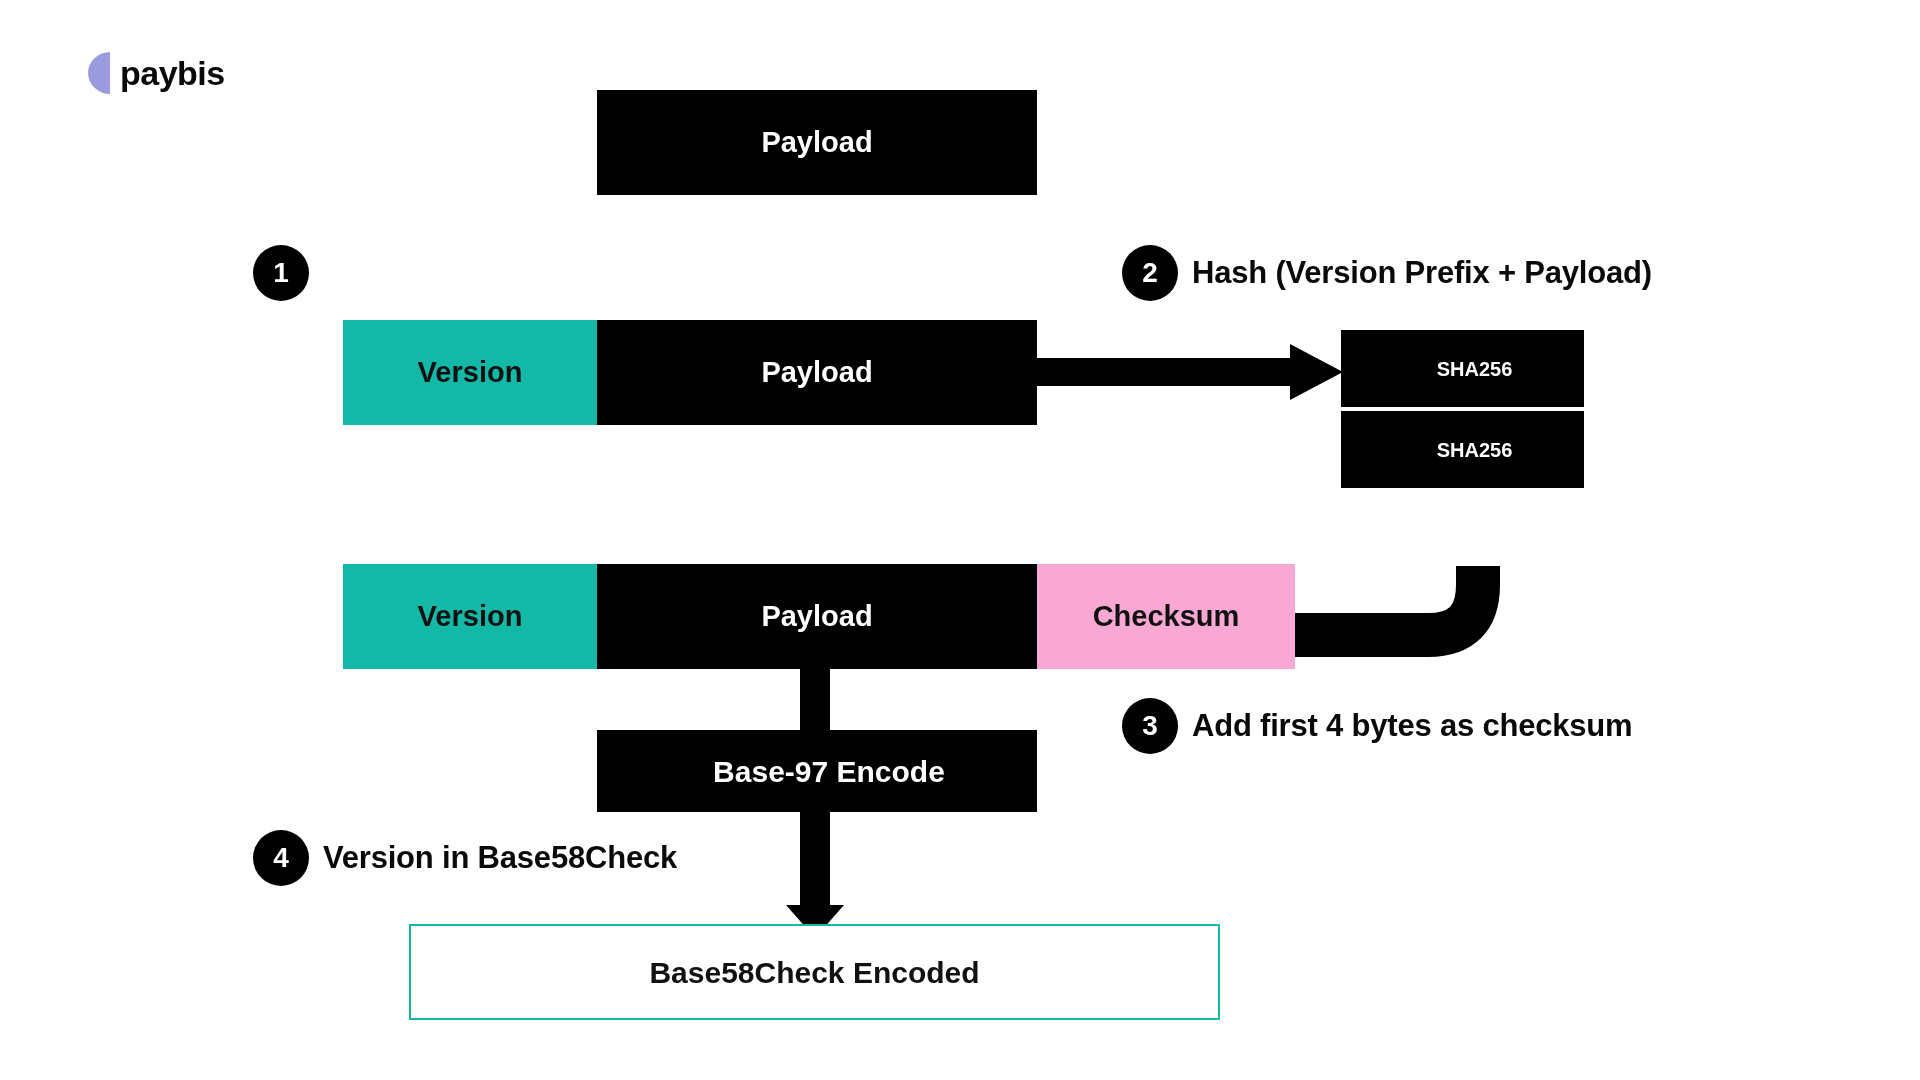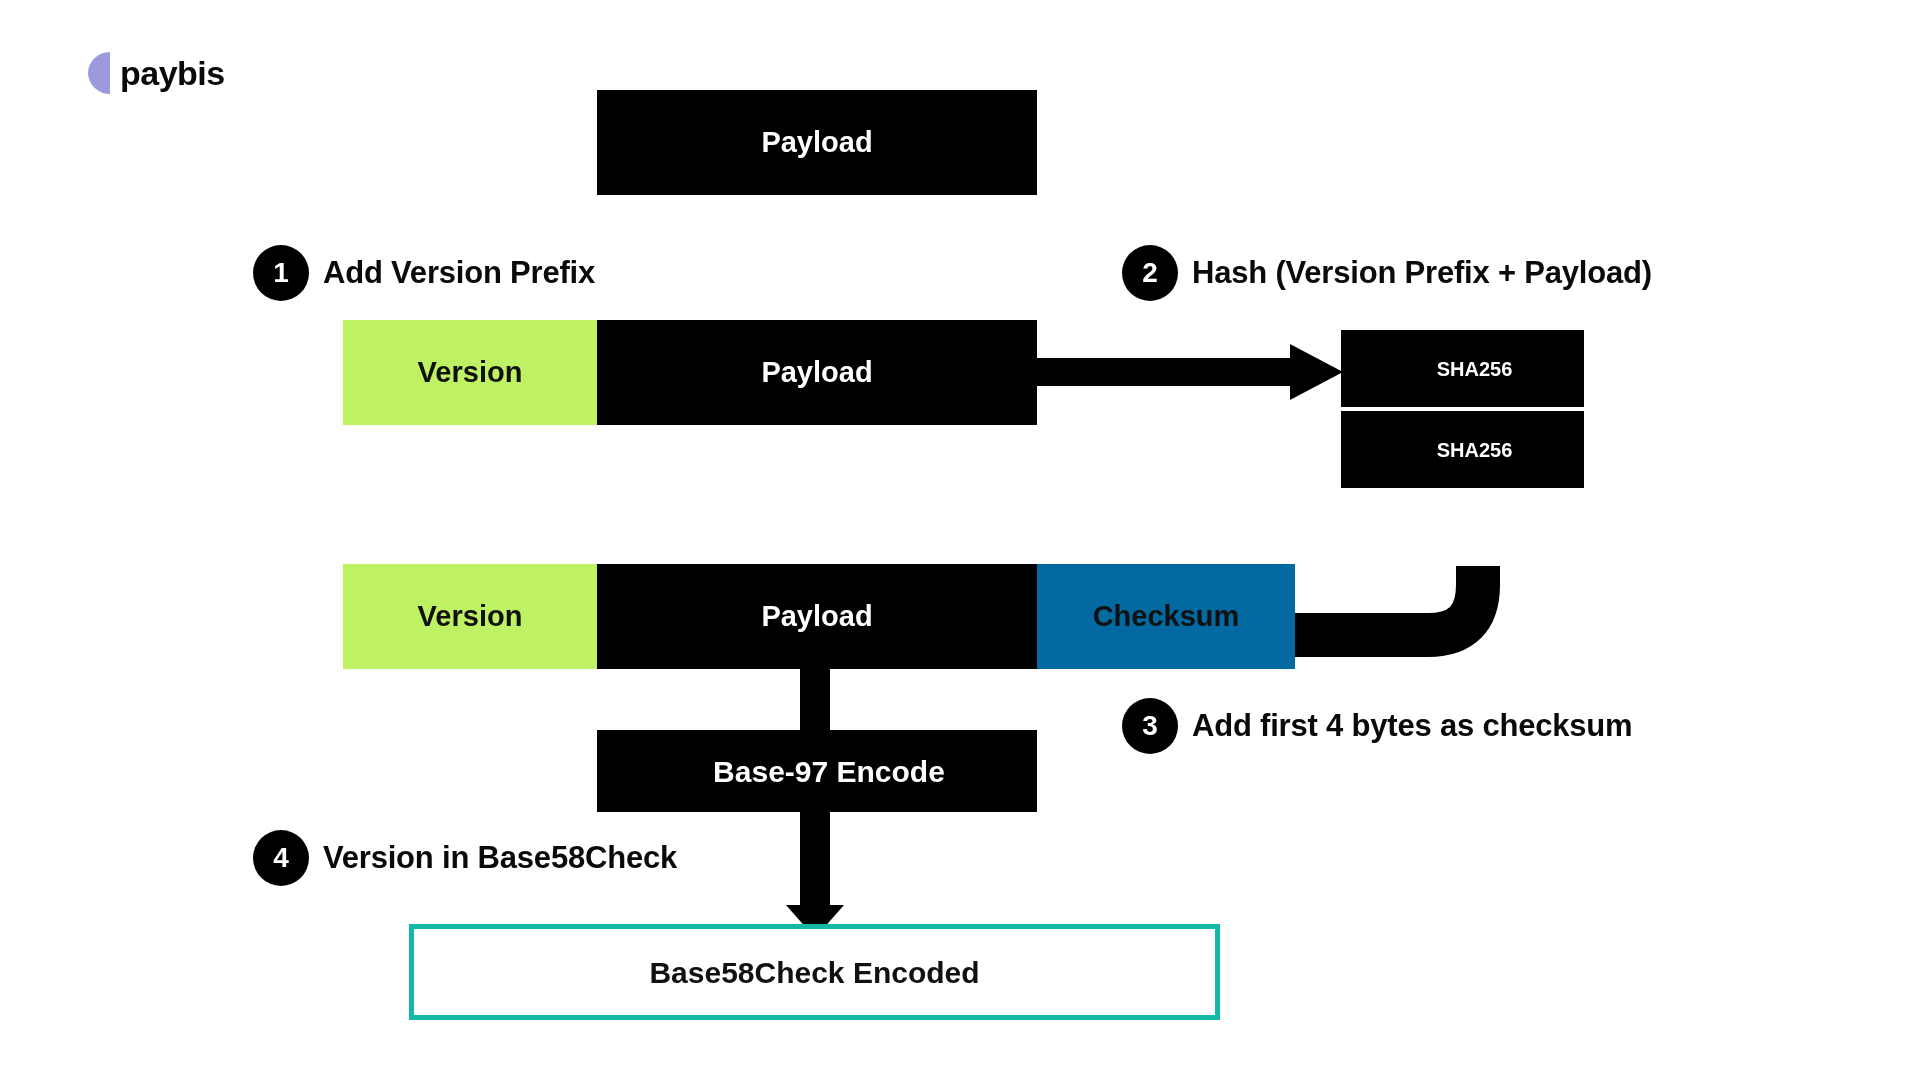--- a/index.html
+++ b/index.html
@@ -59,43 +59,43 @@
     font-weight: 700;
     line-height: 1.1;
     text-align: center;
   }
   .box-payload {
     background: #000000;
     color: #ffffff;
     font-size: 29px;
   }
   .box-version {
-    background: #bef264;
+    background: #14b8a6;
     color: #111111;
     font-size: 29px;
   }
   .box-checksum {
-    background: #0369a1;
+    background: #f9a8d4;
     color: #111111;
     font-size: 29px;
   }
   .box-black {
     background: #000000;
     color: #ffffff;
     padding-left: 24px;
   }
   .box-sha {
     font-size: 20px;
   }
   .box-encode {
     font-size: 30px;
   }
   .box-outline {
     background: #ffffff;
-    border: 5px solid #14b8a6;
+    border: 2px solid #14b8a6;
     color: #111111;
     font-size: 30px;
   }
 
   
   .step {
     position: absolute;
     display: flex;
     align-items: center;
     gap: 14px;
@@ -158,21 +158,20 @@
     <g>
       <rect x="800" y="810" width="30" height="110" fill="#000000"></rect>
       <polygon points="786,905 844,905 815,938" fill="#000000"></polygon>
     </g>
   </svg>
 
   <div class="box box-payload" style="left:597px; top:90px; width:440px; height:105px;">Payload</div>
 
   <div class="step" style="left:253px; top:245px;">
     <div class="step-badge">1</div>
-    <div class="step-text">Add Version Prefix</div>
   </div>
 
   <div class="step" style="left:1122px; top:245px;">
     <div class="step-badge">2</div>
     <div class="step-text">Hash (Version Prefix + Payload)</div>
   </div>
 
   <div class="box box-version" style="left:343px; top:320px; width:254px; height:105px;">Version</div>
 
   <div class="box box-payload" style="left:597px; top:320px; width:440px; height:105px;">Payload</div>

